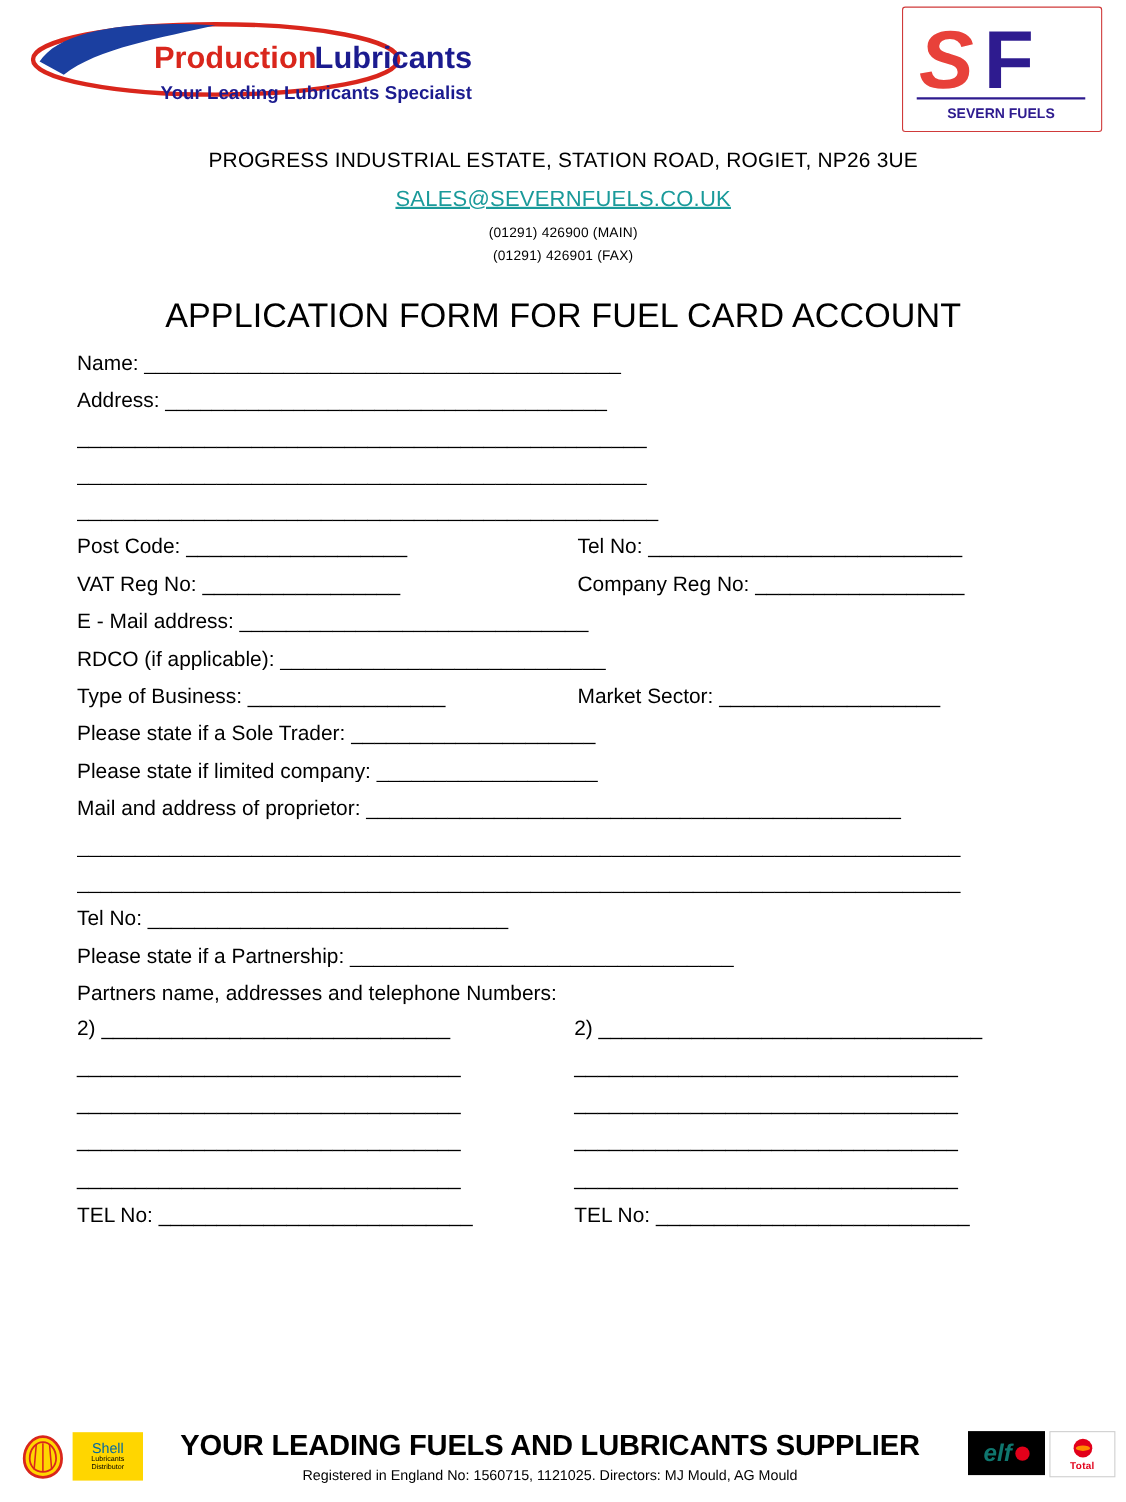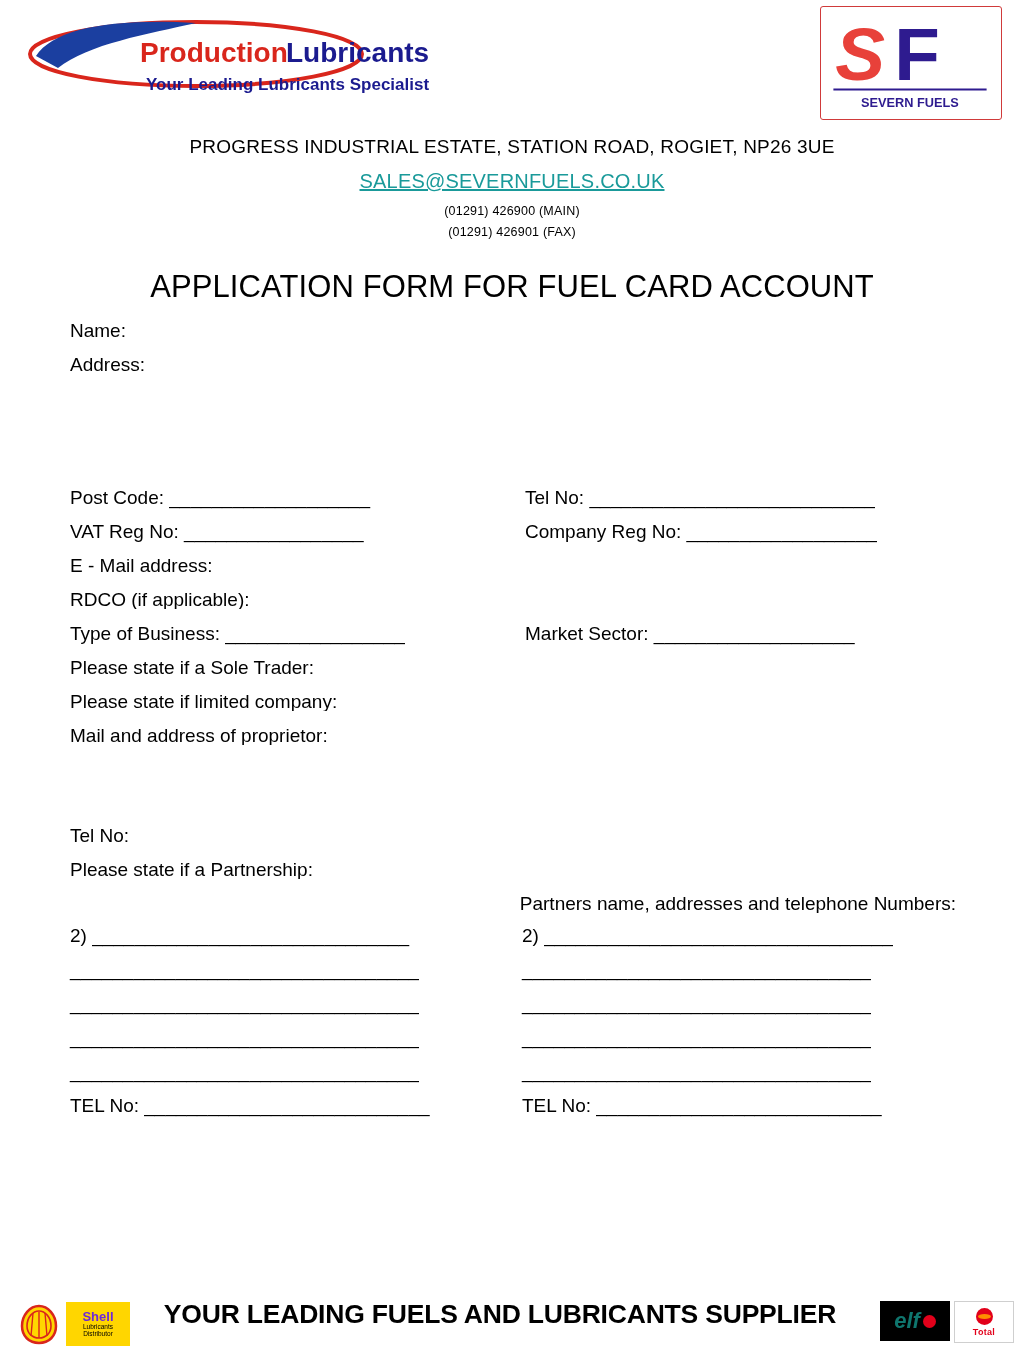--- a/index.html
+++ b/index.html
@@ -85,21 +85,21 @@
   .form {
     padding: 0 68px 0 70px;
     font-size: 19px;
     line-height: 1.0;
   }
   .row {
     margin-bottom: 15px;
     white-space: nowrap;
     overflow: hidden;
   }
-  .row.tight { margin-bottom: 13px; text-align: right; }
+  .row.tight { margin-bottom: 13px; }
   .row.blank { margin-bottom: 14px; }
 
   .twocol {
     display: flex;
     margin-bottom: 15px;
   }
   .twocol .c1 { width: 455px; }
   .twocol .c2 { flex: 1; }
 
   .partner-rows .prow {
@@ -136,22 +136,22 @@
     height: 44px;
     margin-left: 6px;
     display: flex;
     flex-direction: column;
     align-items: center;
     justify-content: center;
     line-height: 1.05;
   }
   .shell-badge .s1 {
     font-size: 13px;
-    font-weight: bold;
-    color: #6d28d9;
+    font-weight: normal;
+    color: #0369a1;
   }
   .shell-badge .s2 {
     font-size: 6.5px;
     color: #000;
   }
   .shell-badge .s3 {
     font-size: 6.5px;
     color: #000;
   }
   .footer-slogan {
@@ -341,20 +341,21 @@
           <path d="M21 10 L21 36 M15 11 L13 34 M27 11 L29 34" stroke="#d9261c" stroke-width="1.4" fill="none"></path>
         </svg>
         <div class="shell-badge">
           <div class="s1">Shell</div>
           <div class="s2">Lubricants</div>
           <div class="s3">Distributor</div>
         </div>
       </div>
 
       <div class="footer-slogan">YOUR LEADING FUELS AND LUBRICANTS SUPPLIER</div>
+      <div class="footer-reg">Registered in England No: 1560715, 1121025. Directors: MJ Mould, AG Mould</div>
 
       <div class="elf-box">
         <span>elf</span>
           <span class="elf-dot"></span>
       </div>
 
       <div class="total-box">
         <div class="total-ball"></div>
         <div class="total-text">Total</div>
       </div>

